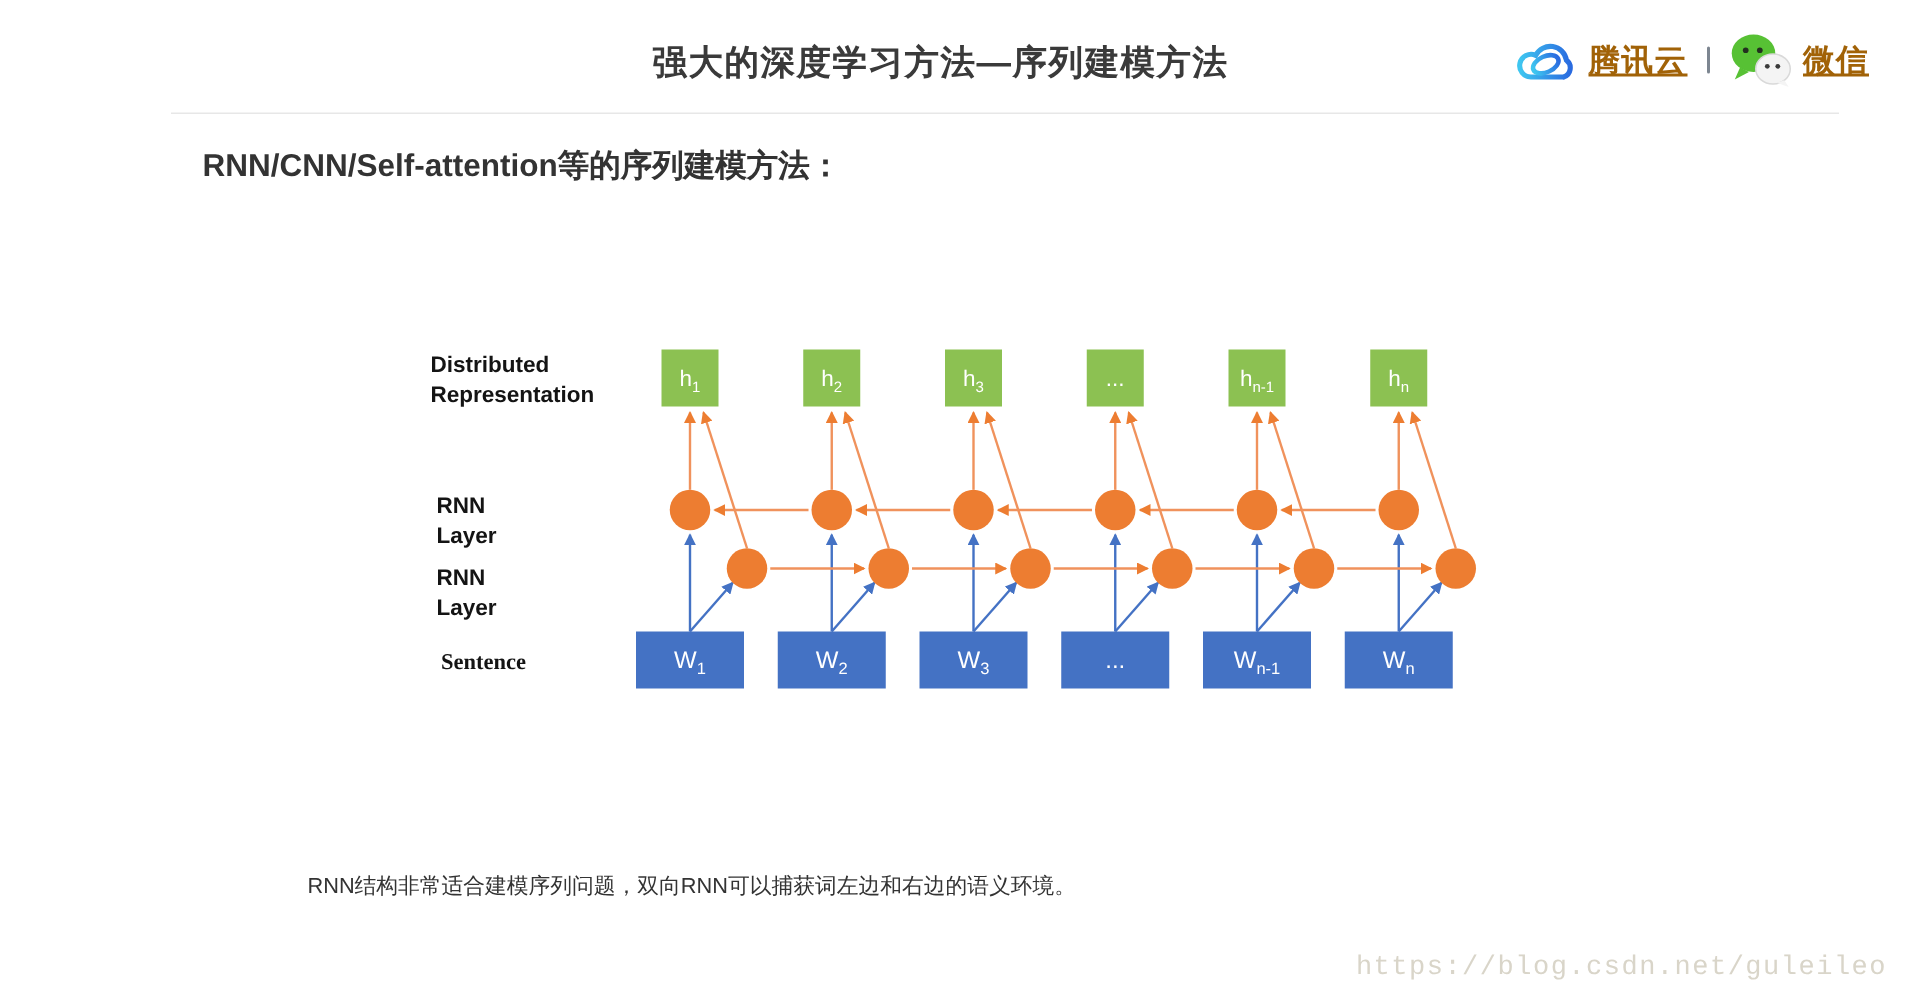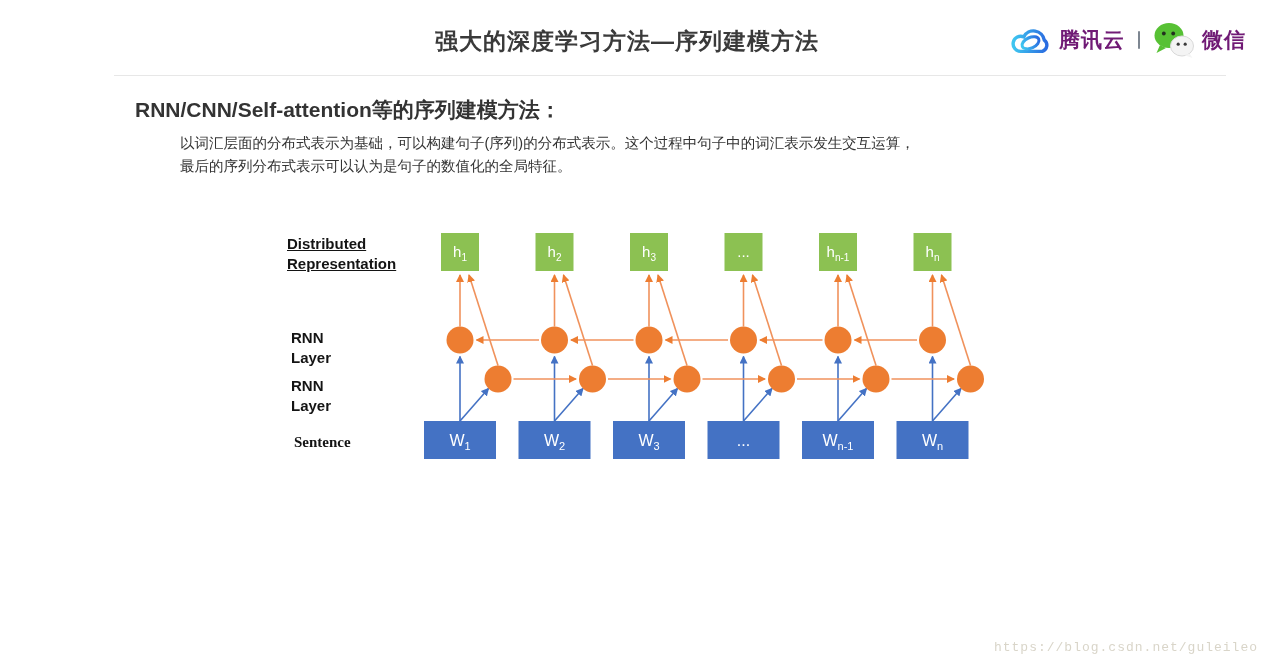--- a/index.html
+++ b/index.html
@@ -10,51 +10,51 @@
   }
   .slide{position:absolute;inset:0;background:#fff;}
   .page-title{
     position:absolute;top:26px;left:0;right:16px;text-align:center;
     font-size:23px;font-weight:bold;color:#3a3a3a;letter-spacing:1px;margin:0;
   }
   .brand{
     position:absolute;top:20px;right:24px;height:40px;
     display:flex;align-items:center;gap:7px;
   }
-  .brand .brand-label{font-size:21px;font-weight:600;color:#701a75;letter-spacing:1px;}
+  .brand .brand-label{font-size:21px;font-weight:600;color:#a16207;letter-spacing:1px;text-decoration:underline;}
   .brand .sep{width:2px;height:18px;background:#7d8691;margin:0 6px;border-radius:1px;}
   .divider{position:absolute;top:75px;left:114px;width:1112px;height:1px;background:#e7e7e7;}
   .section-heading{
     position:absolute;top:96px;left:135px;margin:0;
     font-size:21px;font-weight:bold;color:#333;
   }
   .body-text{
     position:absolute;top:132px;left:180px;margin:0;
     font-size:14.5px;line-height:22.5px;color:#333;
   }
   .diagram{position:absolute;left:0;top:0;}
   .row-label{
     position:absolute;font-weight:bold;color:#141414;font-size:15px;line-height:20px;
   }
-  #lbl-distributed{left:287px;top:234px;width:125px;text-decoration:underline;}
+  #lbl-distributed{left:287px;top:234px;width:125px;}
   #lbl-rnn-backward{left:291px;top:328px;}
   #lbl-rnn-forward{left:291px;top:376px;}
   #lbl-sentence{left:294px;top:432px;font-family:Liberation Serif, serif;}
   #rnn-svg{position:absolute;left:278px;top:222px;}
   .caption{
     position:absolute;top:506px;left:0;right:0;text-align:center;
     font-size:15.5px;color:#3f3f3f;
   }
   .footnote{
     position:absolute;top:581px;left:205px;margin:0;
     font-size:14.5px;color:#333;
   }
   .watermark{
     position:absolute;right:12px;bottom:7px;
-    font-family:"Liberation Mono",monospace;font-size:13px;letter-spacing:1px;
+    font-family:"Liberation Mono",monospace;font-size:18px;letter-spacing:1px;
     color:#d9d5c9;
     margin-left:16px;
   }
 </style>
 </head>
 <body>
 
 <div class="slide">
 
   <h1 class="page-title">强大的深度学习方法—序列建模方法</h1>
@@ -82,24 +82,20 @@
       <circle cx="25.2" cy="23.2" r="1.6" fill="#3b3b3b"></circle>
       <circle cx="32.2" cy="23.2" r="1.6" fill="#3b3b3b"></circle>
     </svg>
     <span class="brand-label">微信</span>
   </div>
 
   <div class="divider"></div>
 
   <h2 class="section-heading">RNN/CNN/Self-attention等的序列建模方法：</h2>
 
-  <p class="body-text">
-    <span>以词汇层面的分布式表示为基础，可以构建句子(序列)的分布式表示。这个过程中句子中的词汇表示发生交互运算，</span><br>
-    <span>最后的序列分布式表示可以认为是句子的数值化的全局特征。</span>
-  </p>
 
   <div class="diagram">
     <div class="row-label" id="lbl-distributed">Distributed Representation</div>
     <div class="row-label" id="lbl-rnn-backward">RNN Layer</div>
     <div class="row-label" id="lbl-rnn-forward">RNN Layer</div>
     <div class="row-label" id="lbl-sentence">Sentence</div>
     <svg id="rnn-svg" width="720" height="250" viewBox="0 0 720 250">
         <defs>
           <marker id="ao" markerWidth="8" markerHeight="8" refX="7" refY="4" orient="auto" markerUnits="userSpaceOnUse">
             <path d="M0,0 L8,4 L0,8 Z" fill="#ED7D31"></path>
@@ -175,16 +171,17 @@
         <circle cx="654.5" cy="118" r="13.5" fill="#ED7D31"></circle>
         <circle cx="692.5" cy="157" r="13.5" fill="#ED7D31"></circle>
         <rect x="635.5" y="11" width="38" height="38" fill="#8CC152"></rect>
         <text x="654.5" y="35" text-anchor="middle" fill="#FFFFFF" font-size="15" font-family="Liberation Sans, sans-serif"><tspan>h</tspan><tspan dy="4" font-size="10">n</tspan></text>
         <rect x="618.5" y="199" width="72" height="38" fill="#4472C4"></rect>
         <text x="654.5" y="223.5" text-anchor="middle" fill="#FFFFFF" font-size="16" font-family="Liberation Sans, sans-serif"><tspan>W</tspan><tspan dy="4" font-size="11">n</tspan></text>
       </svg>
   </div>
 
 
+  <p class="footnote">RNN结构非常适合建模序列问题，双向RNN可以捕获词左边和右边的语义环境。</p>
 
   <div class="watermark">https://blog.csdn.net/guleileo</div>
 
 </div>
 
 </body></html>

